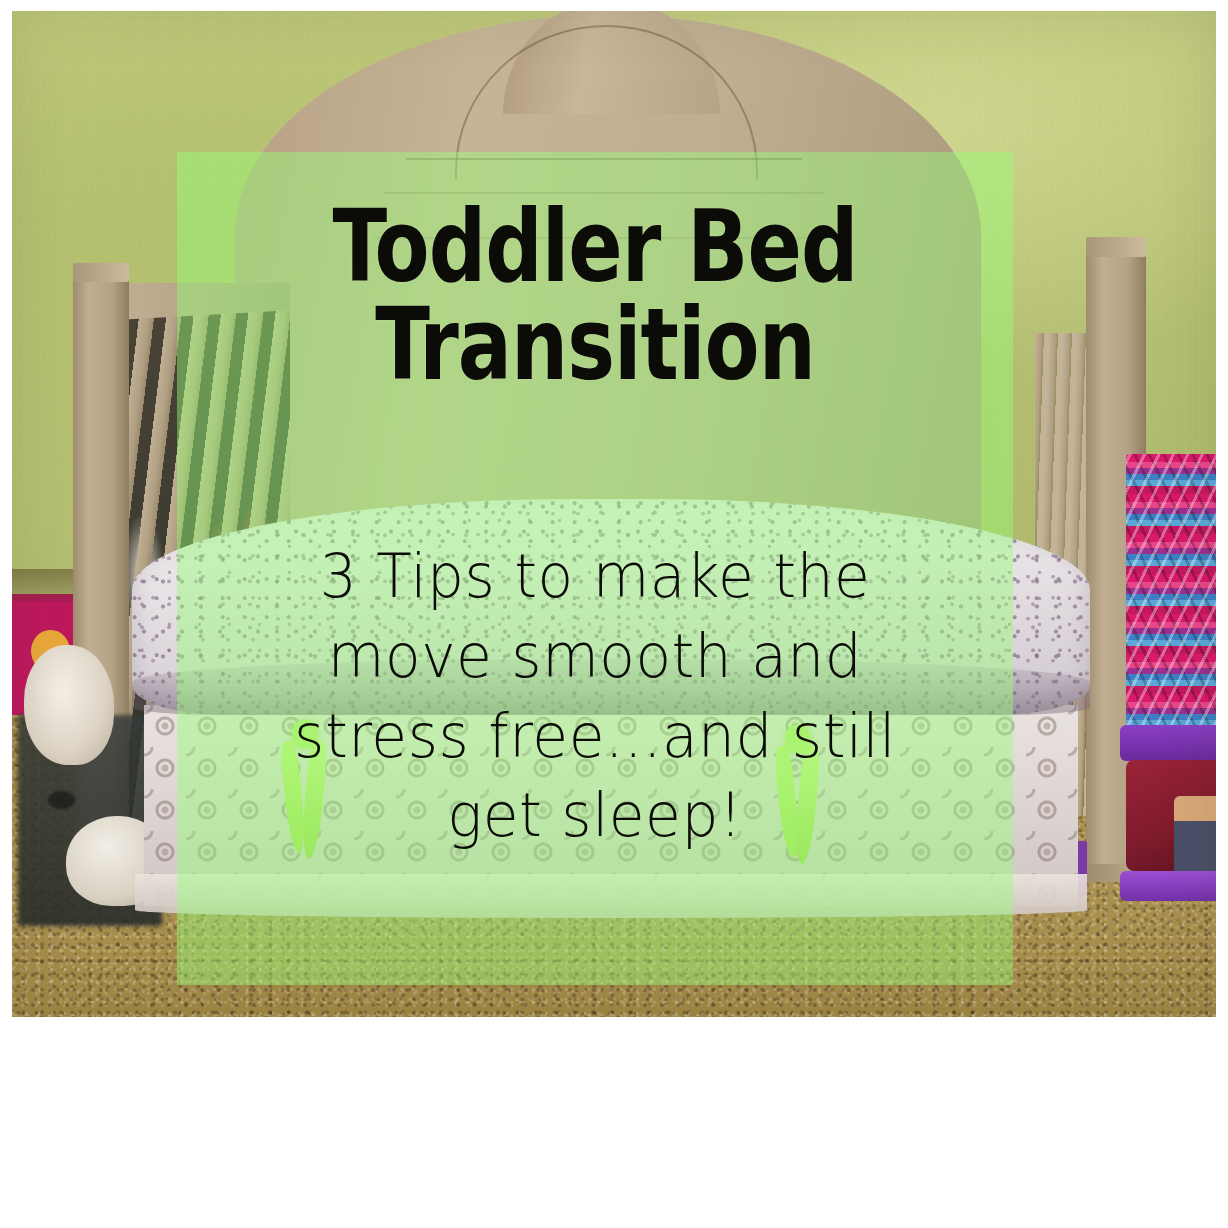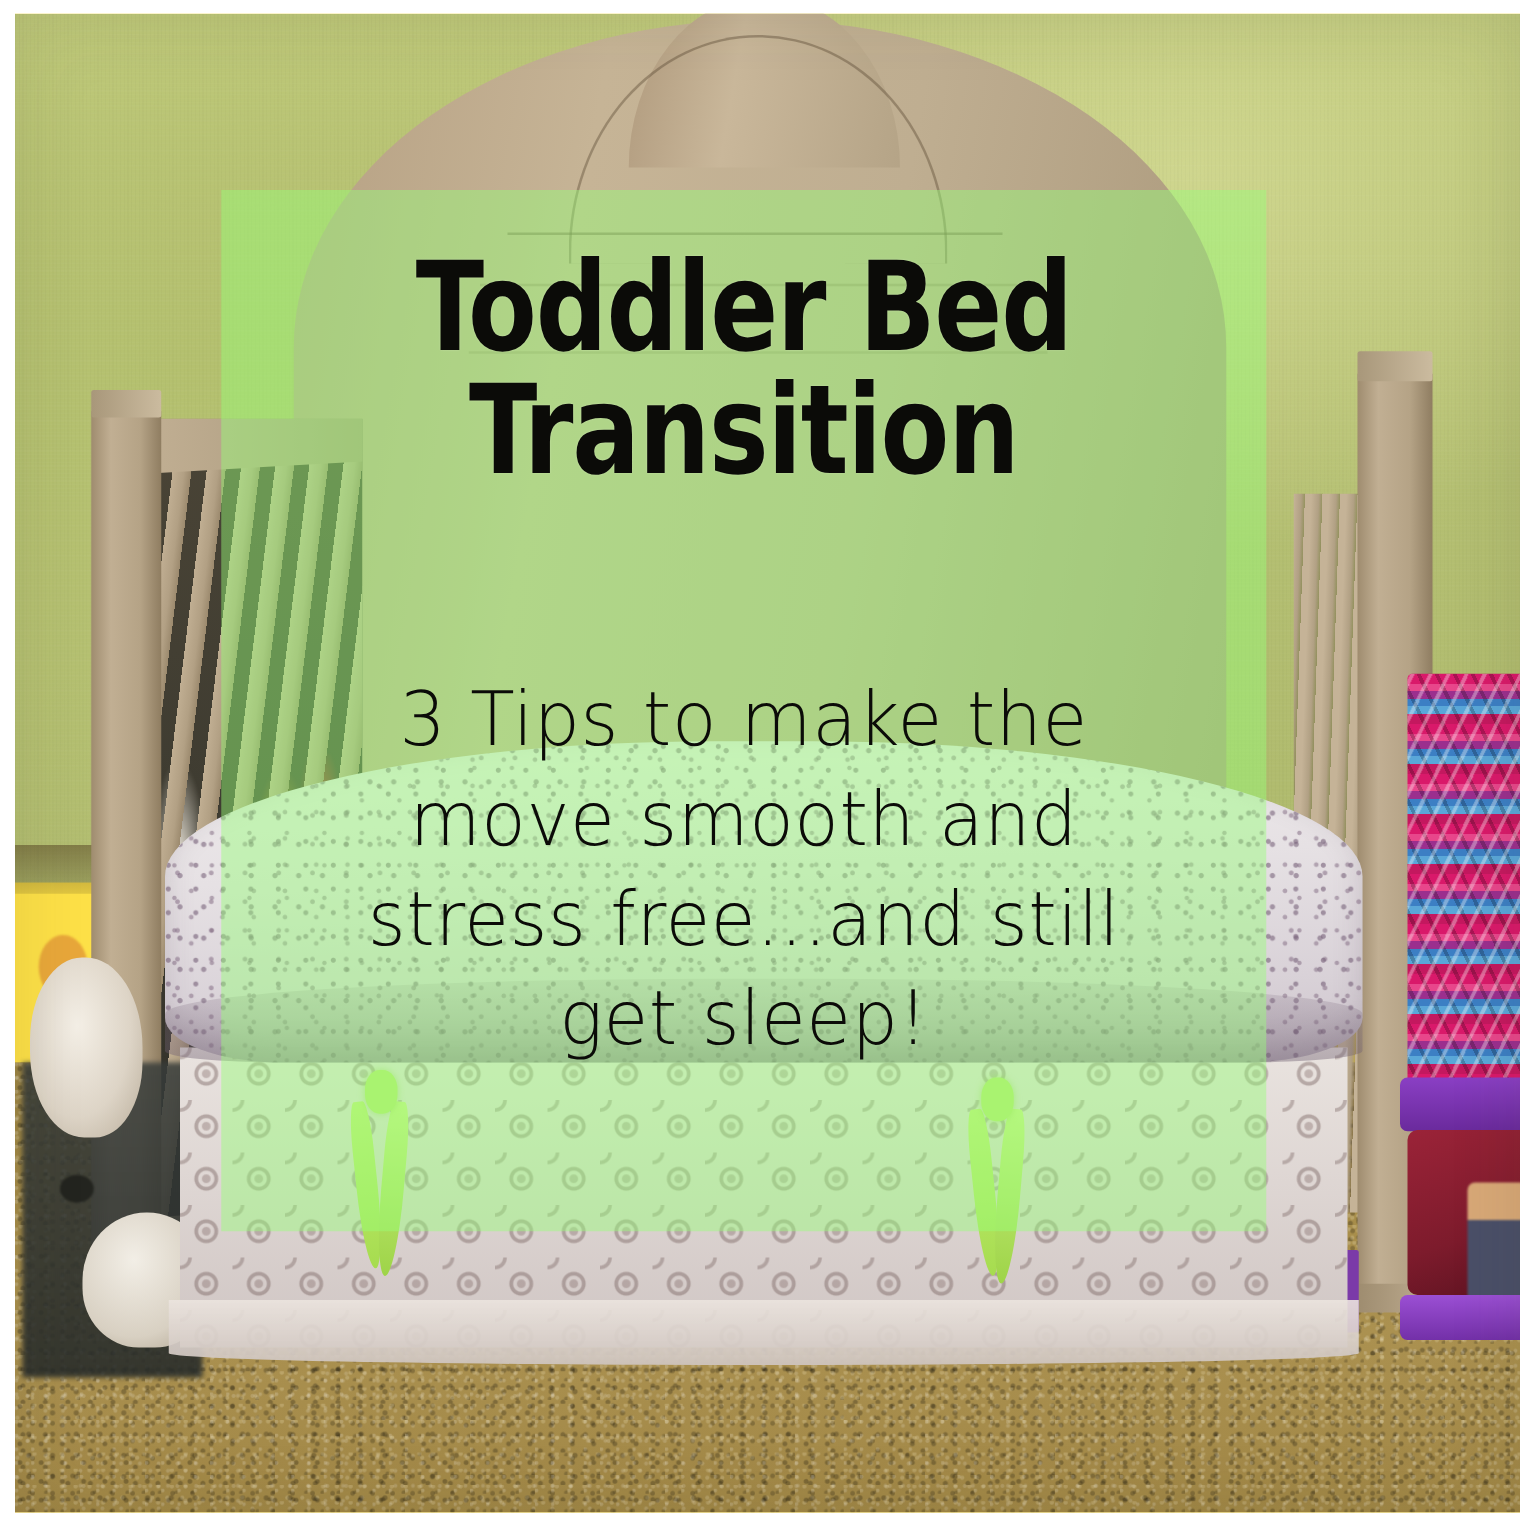--- a/index.html
+++ b/index.html
@@ -14,23 +14,23 @@
     position:relative;
     width:1228px;height:1228px;
     background:#ffffff;
     box-sizing:border-box;
   }
 
   
   #photo{
     position:absolute;
     left:12px;top:11px;
-    width:1204px;height:1199px;
+    width:1204px;height:1006px;
     overflow:hidden;
-    background:#fde047;
+    background:#be185d;
   }
 
   
   .wall{
     position:absolute;left:0;top:0;width:100%;height:58%;
     background:
       radial-gradient(ellipse 60% 70% at 78% 18%, #cfd68e 0%, rgba(207,214,142,0) 62%),
       radial-gradient(ellipse 70% 80% at 12% 40%, #b4c06e 0%, rgba(180,192,110,0) 70%),
       linear-gradient(170deg,#c3cc7e 0%, #b7c274 45%, #aeb96c 100%);
   }

